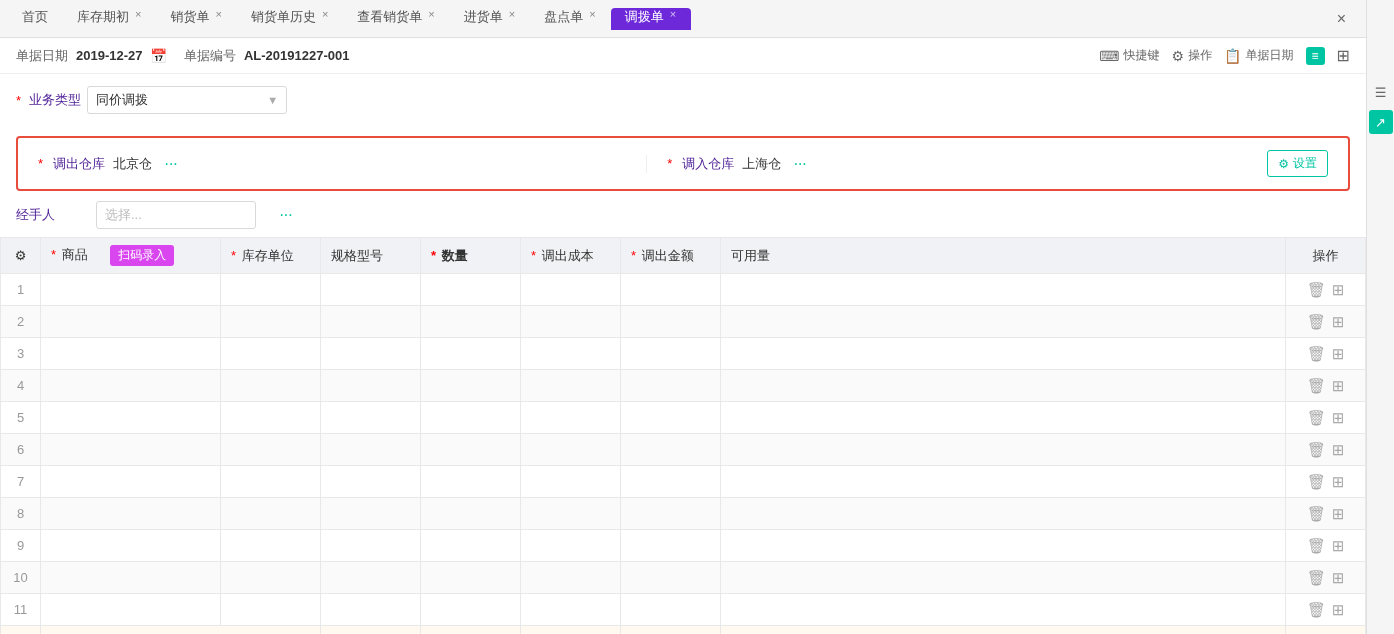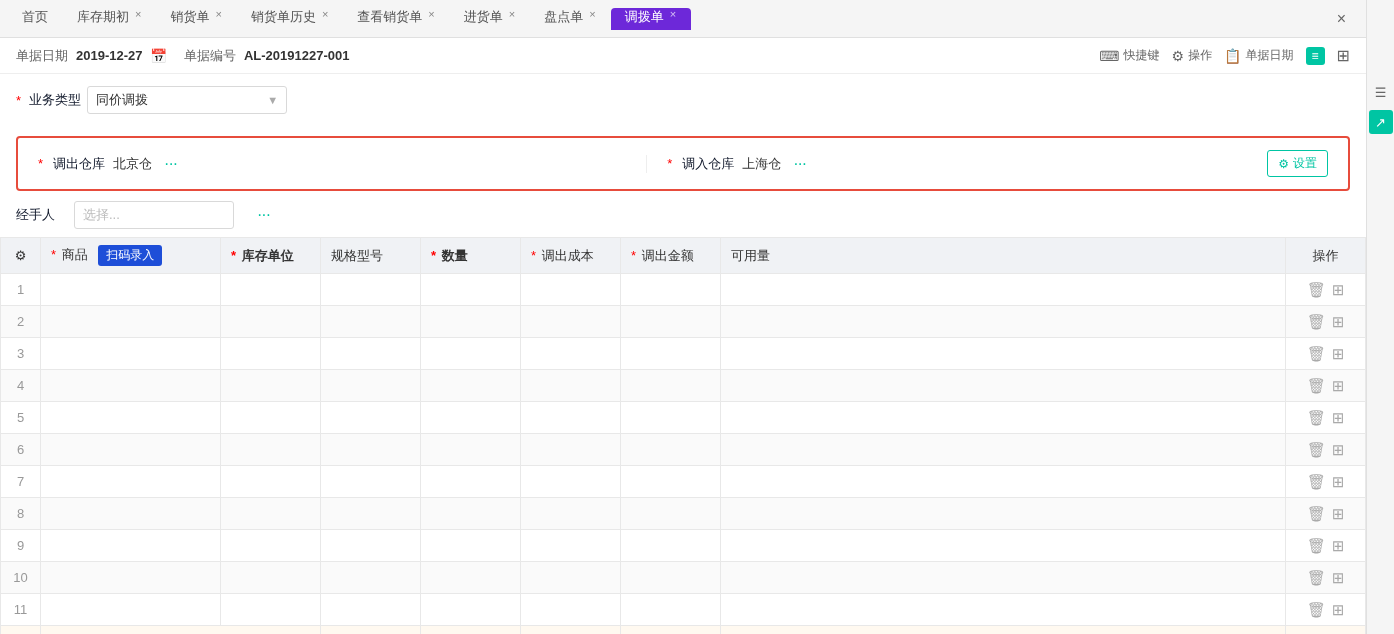--- a/index.html
+++ b/index.html
@@ -51,21 +51,21 @@
     }
 
     
     .form-area {
       padding: 12px 16px;
       background: #fff;
     }
     .form-row { display: flex; align-items: center; margin-bottom: 10px; gap: 16px; }
     .form-field { display: flex; align-items: center; gap: 6px; }
     .field-required { color: #f00; margin-right: 2px; }
-    .field-label { color: #0f172a; white-space: nowrap; }
+    .field-label { color: #4c1d95; white-space: nowrap; }
     .field-value { color: #333; }
     .field-input {
       border: 1px solid #d9d9d9; border-radius: 3px; padding: 4px 8px;
       min-width: 160px; height: 28px; color: #333; cursor: pointer;
       display: flex; align-items: center; justify-content: space-between;
       background: #fff;
     }
     .field-input .placeholder { color: #bbb; }
     .field-dropdown { color: #aaa; margin-left: 6px; font-size: 11px; }
     .field-dots { color: #00c5a3; cursor: pointer; font-size: 16px; margin-left: 4px; letter-spacing: -1px; }
@@ -118,22 +118,22 @@
     tbody tr:nth-child(even) td { background: #fafafa; }
     .row-num { color: #999; text-align: center; }
     .op-icons { display: flex; align-items: center; gap: 6px; justify-content: center; }
     .op-icon { color: #aaa; cursor: pointer; font-size: 15px; }
     
     
     .subtotal-row td { background: #fff9f0 !important; font-weight: 500; }
     
     
     .scan-btn {
-      background: #1d4ed8; color: #fff; border: none; border-radius: 3px;
-      padding: 2px 8px; font-size: 12px; cursor: pointer; margin-left: 7px;
+      background: #d946ef; color: #fff; border: none; border-radius: 3px;
+      padding: 2px 8px; font-size: 12px; cursor: pointer; margin-left: 19px;
     }
 
     
     .right-sidebar {
       position: fixed; right: 0; top: 0; bottom: 0;
       width: 28px; background: #f5f5f5;
       border-left: 1px solid #e0e0e0;
       display: flex; flex-direction: column; align-items: center;
       padding-top: 80px; gap: 6px;
     }
@@ -245,39 +245,39 @@
       <span class="field-dots">···</span>
     </div>
     <div class="settings-btn">
       <span>⚙</span>
       <span>设置</span>
     </div>
   </div>
 
   <div class="form-row2">
     <span class="field-label">经手人</span>
-    <div class="field-input" style="min-width:160px;">
+    <div class="field-input" style="min-width:160px;margin-left:22px;">
       <span class="placeholder">选择...</span>
     </div>
     <span class="field-dots">···</span>
   </div>
 
   <div class="table-wrap">
     <table>
       <thead>
         <tr>
           <th style="width:40px; text-align:center;">
             <span>⚙</span>
           </th>
           <th style="width:180px;">
             <span class="col-required">*</span>
             <span>商品</span>
             <button class="scan-btn">扫码录入</button>
           </th>
-          <th style="width:100px;font-weight:bold;">
+          <th style="width:100px;">
             <span class="col-required">*</span>
             <span>库存单位</span>
           </th>
           <th style="width:100px;">
             <span>规格型号</span>
           </th>
           <th style="width:100px;font-weight:bold;">
             <span class="col-required">*</span>
             <span>数量</span>
           </th>

